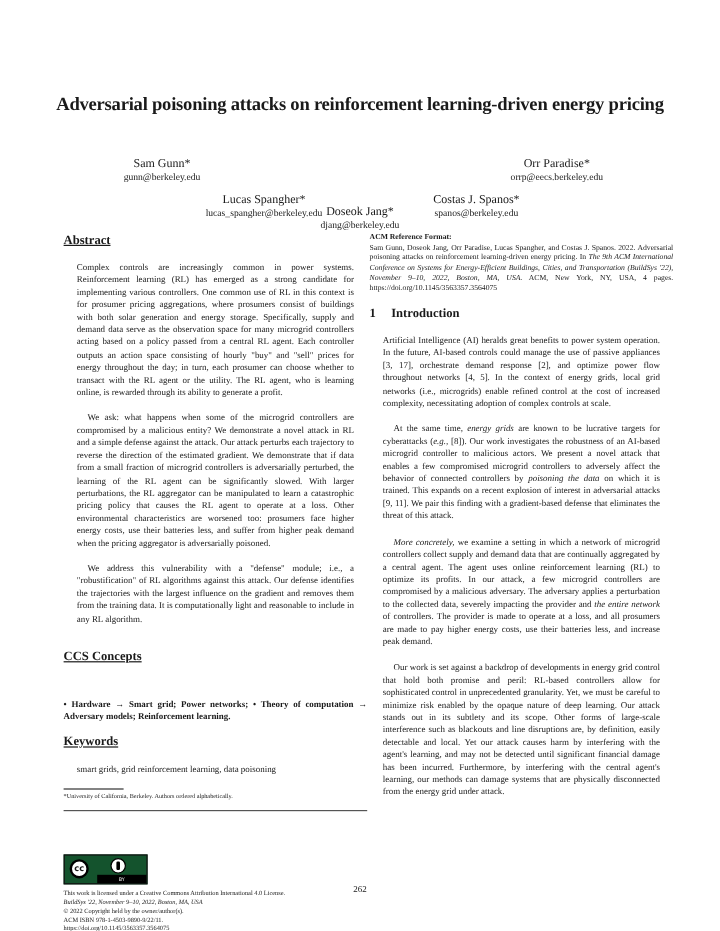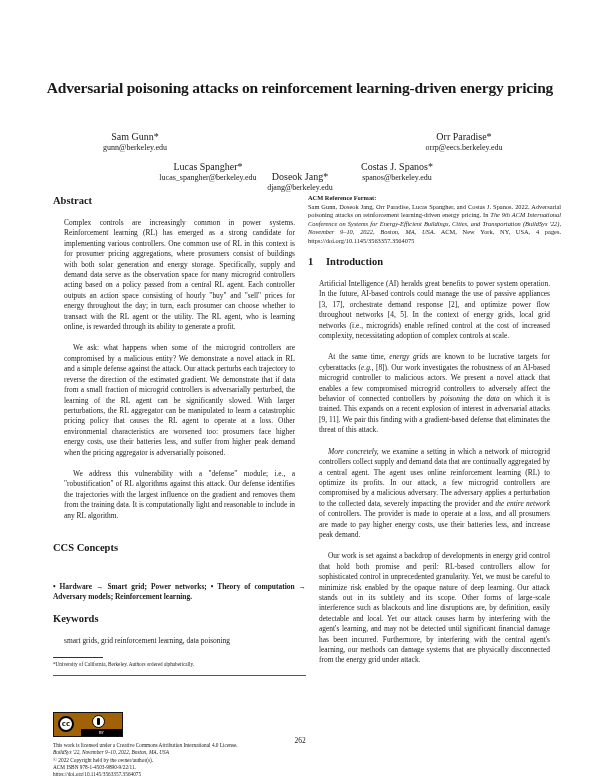--- a/index.html
+++ b/index.html
@@ -4,29 +4,29 @@
 <style>
   html, body { margin: 0; padding: 0; background: #ffffff; }
   body { width: 600px; height: 776px; position: relative; overflow: hidden; color: #1a1a1a; font-family: "Liberation Serif", "DejaVu Serif", serif; }
   .title { position: absolute; left: 40px; top: 78px; width: 520px; text-align: center; font-family: Liberation Serif, serif; font-weight: bold; font-size: 15.5px; line-height: 20px; letter-spacing: -0.2px; }
   .author { position: absolute; text-align: center; width: 170px; }
   .author .name { font-size: 10px; line-height: 12px; }
   .author .email { font-size: 8px; line-height: 10px; text-align: center; }
   .col { position: absolute; top: 194px; width: 253px; }
   .col.left { left: 53px; }
   .col.right { left: 308px; }
-  .h2 { font-weight: bold; font-size: 10.5px; line-height: 13px; margin: 0 0 3px 0; }
+  .h2 { font-weight: bold; font-size: 10.5px; line-height: 13px; margin: 0 0 3px 0; text-decoration: underline; }
   p { margin: 11px; font-size: 7.45px; line-height: 10.4px; text-align: justify; hyphens: auto; }
   p.indent { text-indent: 9px; }
   .ccs { font-weight: bold; font-size: 7.45px; line-height: 10.4px; text-align: justify; margin-top: 28px; }
   .sec-gap { height: 9px; }
   .footnote-rule { width: 50px; border-top: 0.8px solid #333; margin: 4px 0 3px 0; }
   .footnote { font-size: 5.2px; line-height: 7px; }
   .full-rule { border-top: 1px solid #555; margin: 7px 0 6px 0; }
-  .cc-badge { width: 70px; height: 25px; background: #a16207; border: 1px solid #111; position: relative; box-sizing: border-box; margin-top: 36px; }
+  .cc-badge { width: 70px; height: 25px; background: #14532d; border: 1px solid #111; position: relative; box-sizing: border-box; margin-top: 36px; }
   .cc-badge .cc { position: absolute; left: 4px; top: 3px; width: 16px; height: 16px; border-radius: 50%; background: #fff; border: 2px solid #000; box-sizing: border-box; font-family: "DejaVu Sans", sans-serif; font-weight: bold; font-size: 7px; line-height: 12px; text-align: center; }
   .cc-badge .by { position: absolute; left: 38px; top: 2px; width: 13px; height: 13px; border-radius: 50%; background: #fff; border: 1.5px solid #000; box-sizing: border-box; }
   .cc-badge .by::after { content: ""; position: absolute; left: 3.5px; top: 1.5px; width: 3px; height: 7px; background: #000; border-radius: 1px; }
   .cc-badge .bybar { position: absolute; left: 27px; right: 0; bottom: 0; height: 7px; background: #000; color: #fff; font-family: "DejaVu Sans", sans-serif; font-size: 4px; line-height: 7px; text-align: center; }
   .license { font-size: 5.3px; line-height: 7.3px; margin-top: 5px; }
   .license i { font-style: italic; }
   .acm-title { font-weight: bold; font-size: 6.4px; line-height: 8.5px; }
   .acm-text { font-size: 6.4px; line-height: 8.5px; text-align: justify; }
   .h1 { font-weight: bold; font-size: 10.5px; line-height: 13px; margin: 10px 0 3px 0; }
   .h1 .num { display: inline-block; width: 18px; }
@@ -42,21 +42,21 @@
   <div class="email">gunn@berkeley.edu</div>
 </div>
 <div class="author" style="left:215px; top:131px;margin-top:40px;">
   <div class="name">Doseok Jang*</div>
   <div class="email">djang@berkeley.edu</div>
 </div>
 <div class="author" style="left:379px; top:131px;">
   <div class="name">Orr Paradise*</div>
   <div class="email">orrp@eecs.berkeley.edu</div>
 </div>
-<div class="author" style="left:123px; top:161px;">
+<div class="author" style="left:135px; top:161px;">
   <div class="name">Lucas Spangher*</div>
   <div class="email">lucas_spangher@berkeley.edu</div>
 </div>
 <div class="author" style="left:312px; top:161px;">
   <div class="name">Costas J. Spanos*</div>
   <div class="email">spanos@berkeley.edu</div>
 </div>
 
 <div class="col left">
   <div class="h2">Abstract</div>

